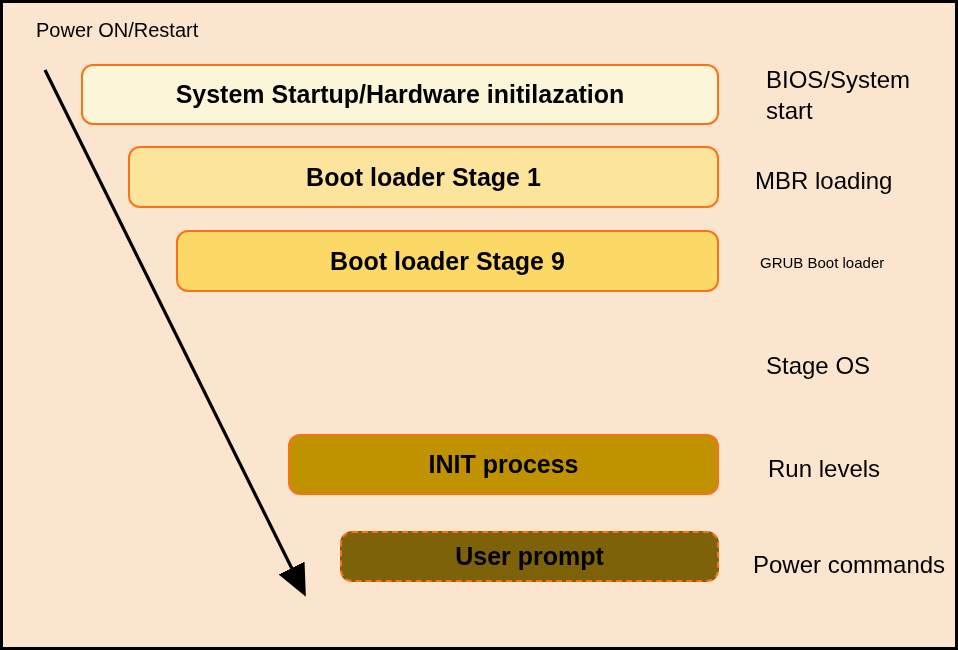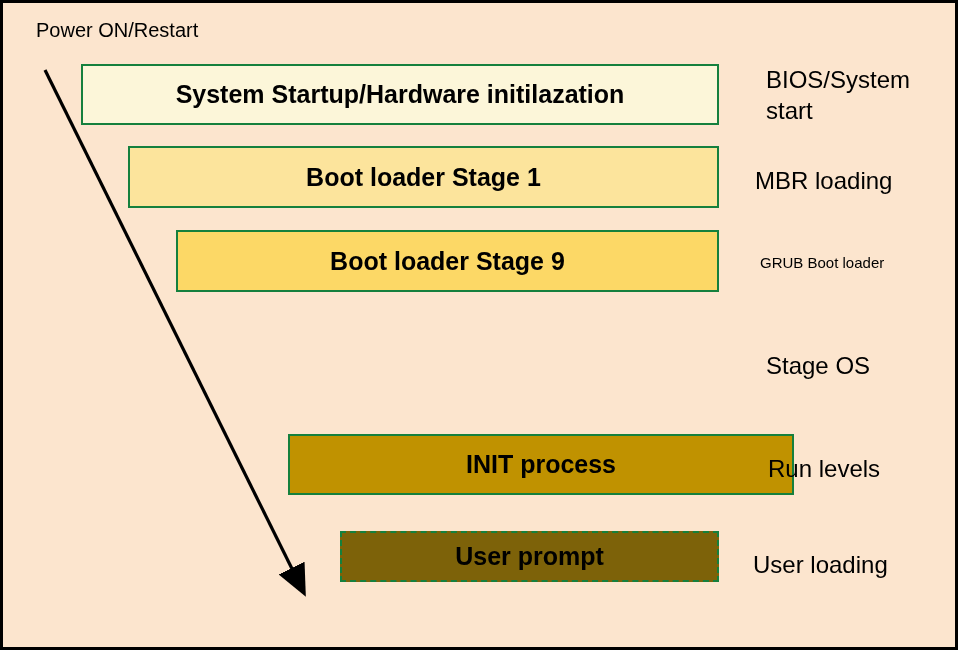--- a/index.html
+++ b/index.html
@@ -27,35 +27,35 @@
   .arrow-svg {
     position: absolute;
     left: 0; top: 0;
     width: 958px; height: 650px;
     pointer-events: none;
   }
 
   .stage {
     position: absolute;
     box-sizing: border-box;
-    border: 2px solid #15803d;
-    border-radius: 0;
+    border: 2px solid #f97316;
+    border-radius: 12px;
     display: flex;
     align-items: center;
     justify-content: center;
     font-size: 25px;
     font-weight: bold;
     color: #000;
     text-align: center;
   }
   .stage-0 { left: 78px;  top: 61px;  width: 638px; height: 61px; }
   .stage-1 { left: 125px; top: 143px; width: 591px; height: 62px; }
   .stage-2 { left: 173px; top: 227px; width: 543px; height: 62px; }
   .stage-3 { left: 230px; top: 329px; width: 486px; height: 62px; }
-  .stage-4 { left: 285px; top: 431px; width: 506px; height: 61px; }
+  .stage-4 { left: 285px; top: 431px; width: 431px; height: 61px; }
   .stage-5 { left: 337px; top: 528px; width: 379px; height: 51px; border-width: 2.5px; }
 
   .side-label {
     position: absolute;
     font-size: 24px;
     color: #000;
     line-height: 1.28;
   }
   .side-label-0 { left: 763px; top: 62px;  width: 150px; }
   .side-label-1 { left: 752px; top: 163px; white-space: nowrap; }
@@ -94,15 +94,15 @@
   </div>
   <div class="stage stage-5" style="background: rgb(125, 98, 9); border-style: dashed;">
     <span>User prompt</span>
   </div>
 
   <div class="side-label side-label-0">BIOS/System start</div>
   <div class="side-label side-label-1">MBR loading</div>
   <div class="side-label side-label-2">GRUB Boot loader</div>
   <div class="side-label side-label-3">Stage OS</div>
   <div class="side-label side-label-4">Run levels</div>
-  <div class="side-label side-label-5">User loading</div>
+  <div class="side-label side-label-5">Power commands</div>
 
 </div>
 
 </body></html>

